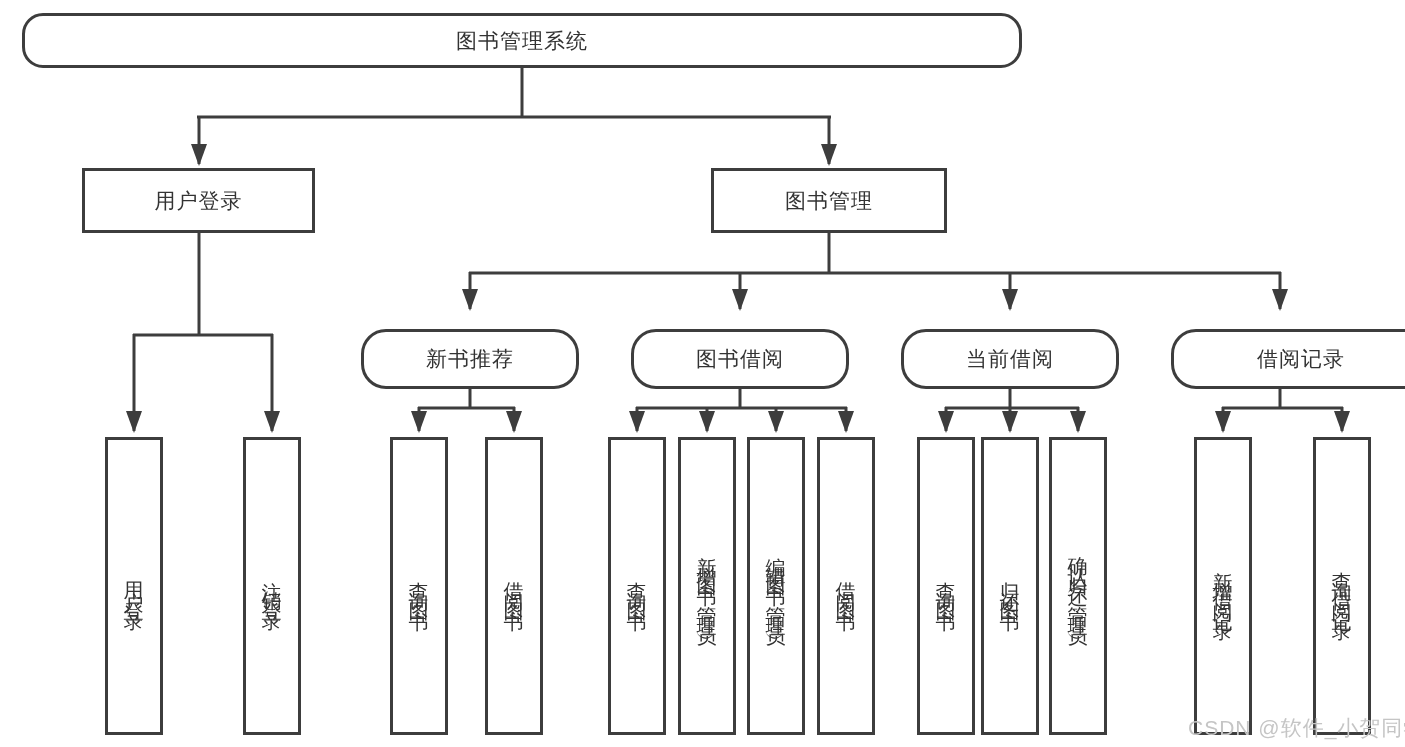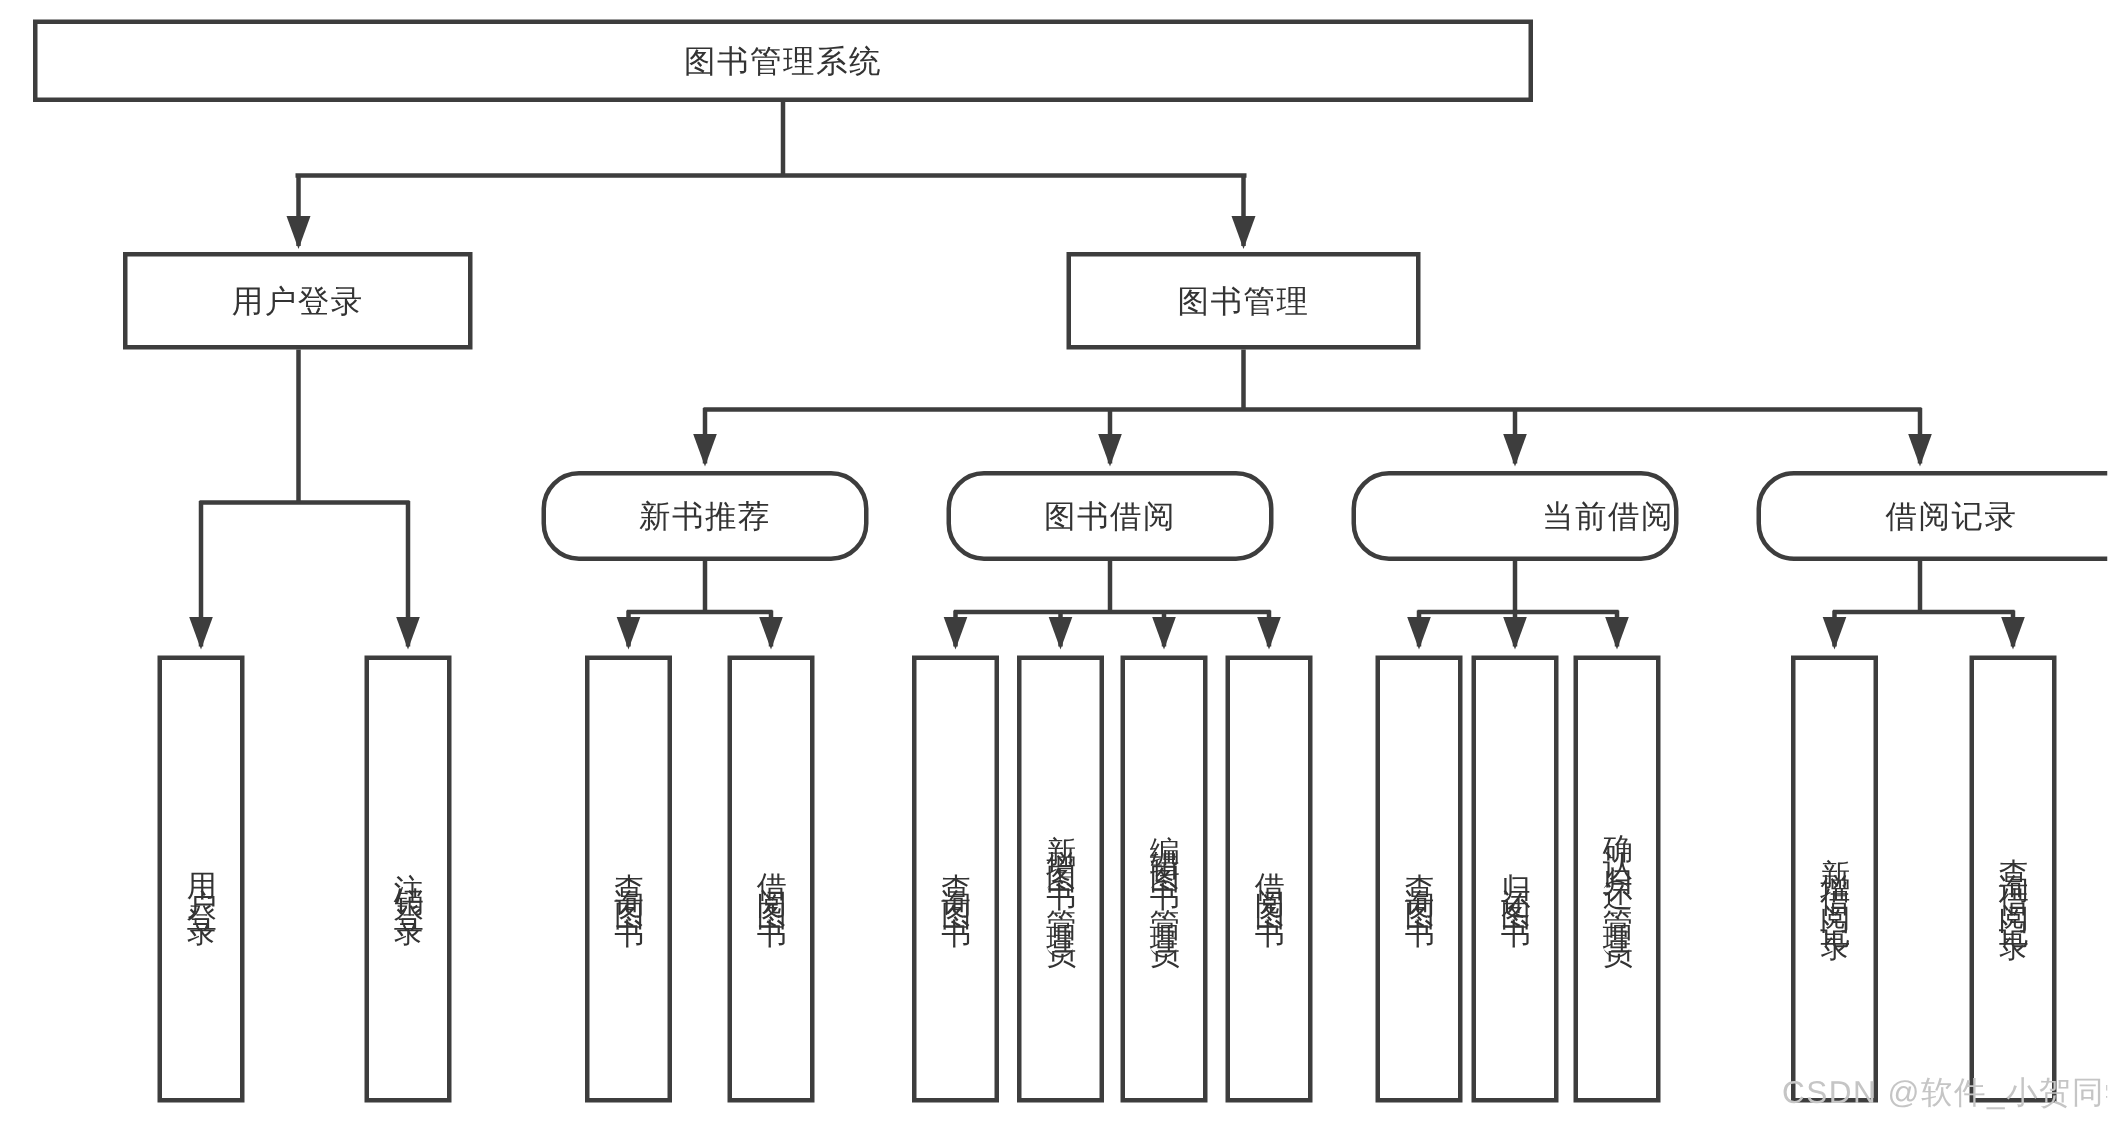--- a/index.html
+++ b/index.html
@@ -46,23 +46,23 @@
   }
   .leaf .v-label {
     writing-mode: vertical-rl;
     text-orientation: mixed;
     font-size: 20px;
     letter-spacing: 10px;
     line-height: 1.1;
     white-space: nowrap;
   }
 
-  .root-box    { left: 22px;  top: 13px;  width: 1000px; height: 55px; }
+  .root-box    { left: 22px;  top: 13px;  width: 1000px; height: 55px; border-radius: 21px; }
   .l2-box      { top: 168px;  height: 65px; }
-  .l3-box      { top: 314px;  height: 60px; border-radius: 25px; }
+  .l3-box      { top: 329px;  height: 60px; border-radius: 25px; }
   .leaf        { top: 437px;  height: 298px; width: 58px; }
 
   .watermark {
     position: absolute;
     left: 1188px;
     top: 714px;
     font-size: 21px;
     letter-spacing: 1px;
     color: var(--watermark);
     white-space: nowrap;
@@ -132,21 +132,21 @@
   <div class="box l2-box" style="left:711px; width:236px;text-align:right;">
     <span class="h-label">图书管理</span>
   </div>
 
   <div class="box l3-box" style="left:361px; width:218px;">
     <span class="h-label">新书推荐</span>
   </div>
   <div class="box l3-box" style="left:631px; width:218px;justify-content:center;">
     <span class="h-label">图书借阅</span>
   </div>
-  <div class="box l3-box" style="left:901px; width:218px;justify-content:flex-end;">
+  <div class="box l3-box" style="left:901px; width:218px;">
     <span class="h-label">当前借阅</span>
   </div>
   <div class="box l3-box" style="left:1171px; width:260px;">
     <span class="h-label">借阅记录</span>
   </div>
 
   <div class="box leaf" style="left:105px;">
     <span class="v-label">用户登录</span>
   </div>
   <div class="box leaf" style="left:243px;">

